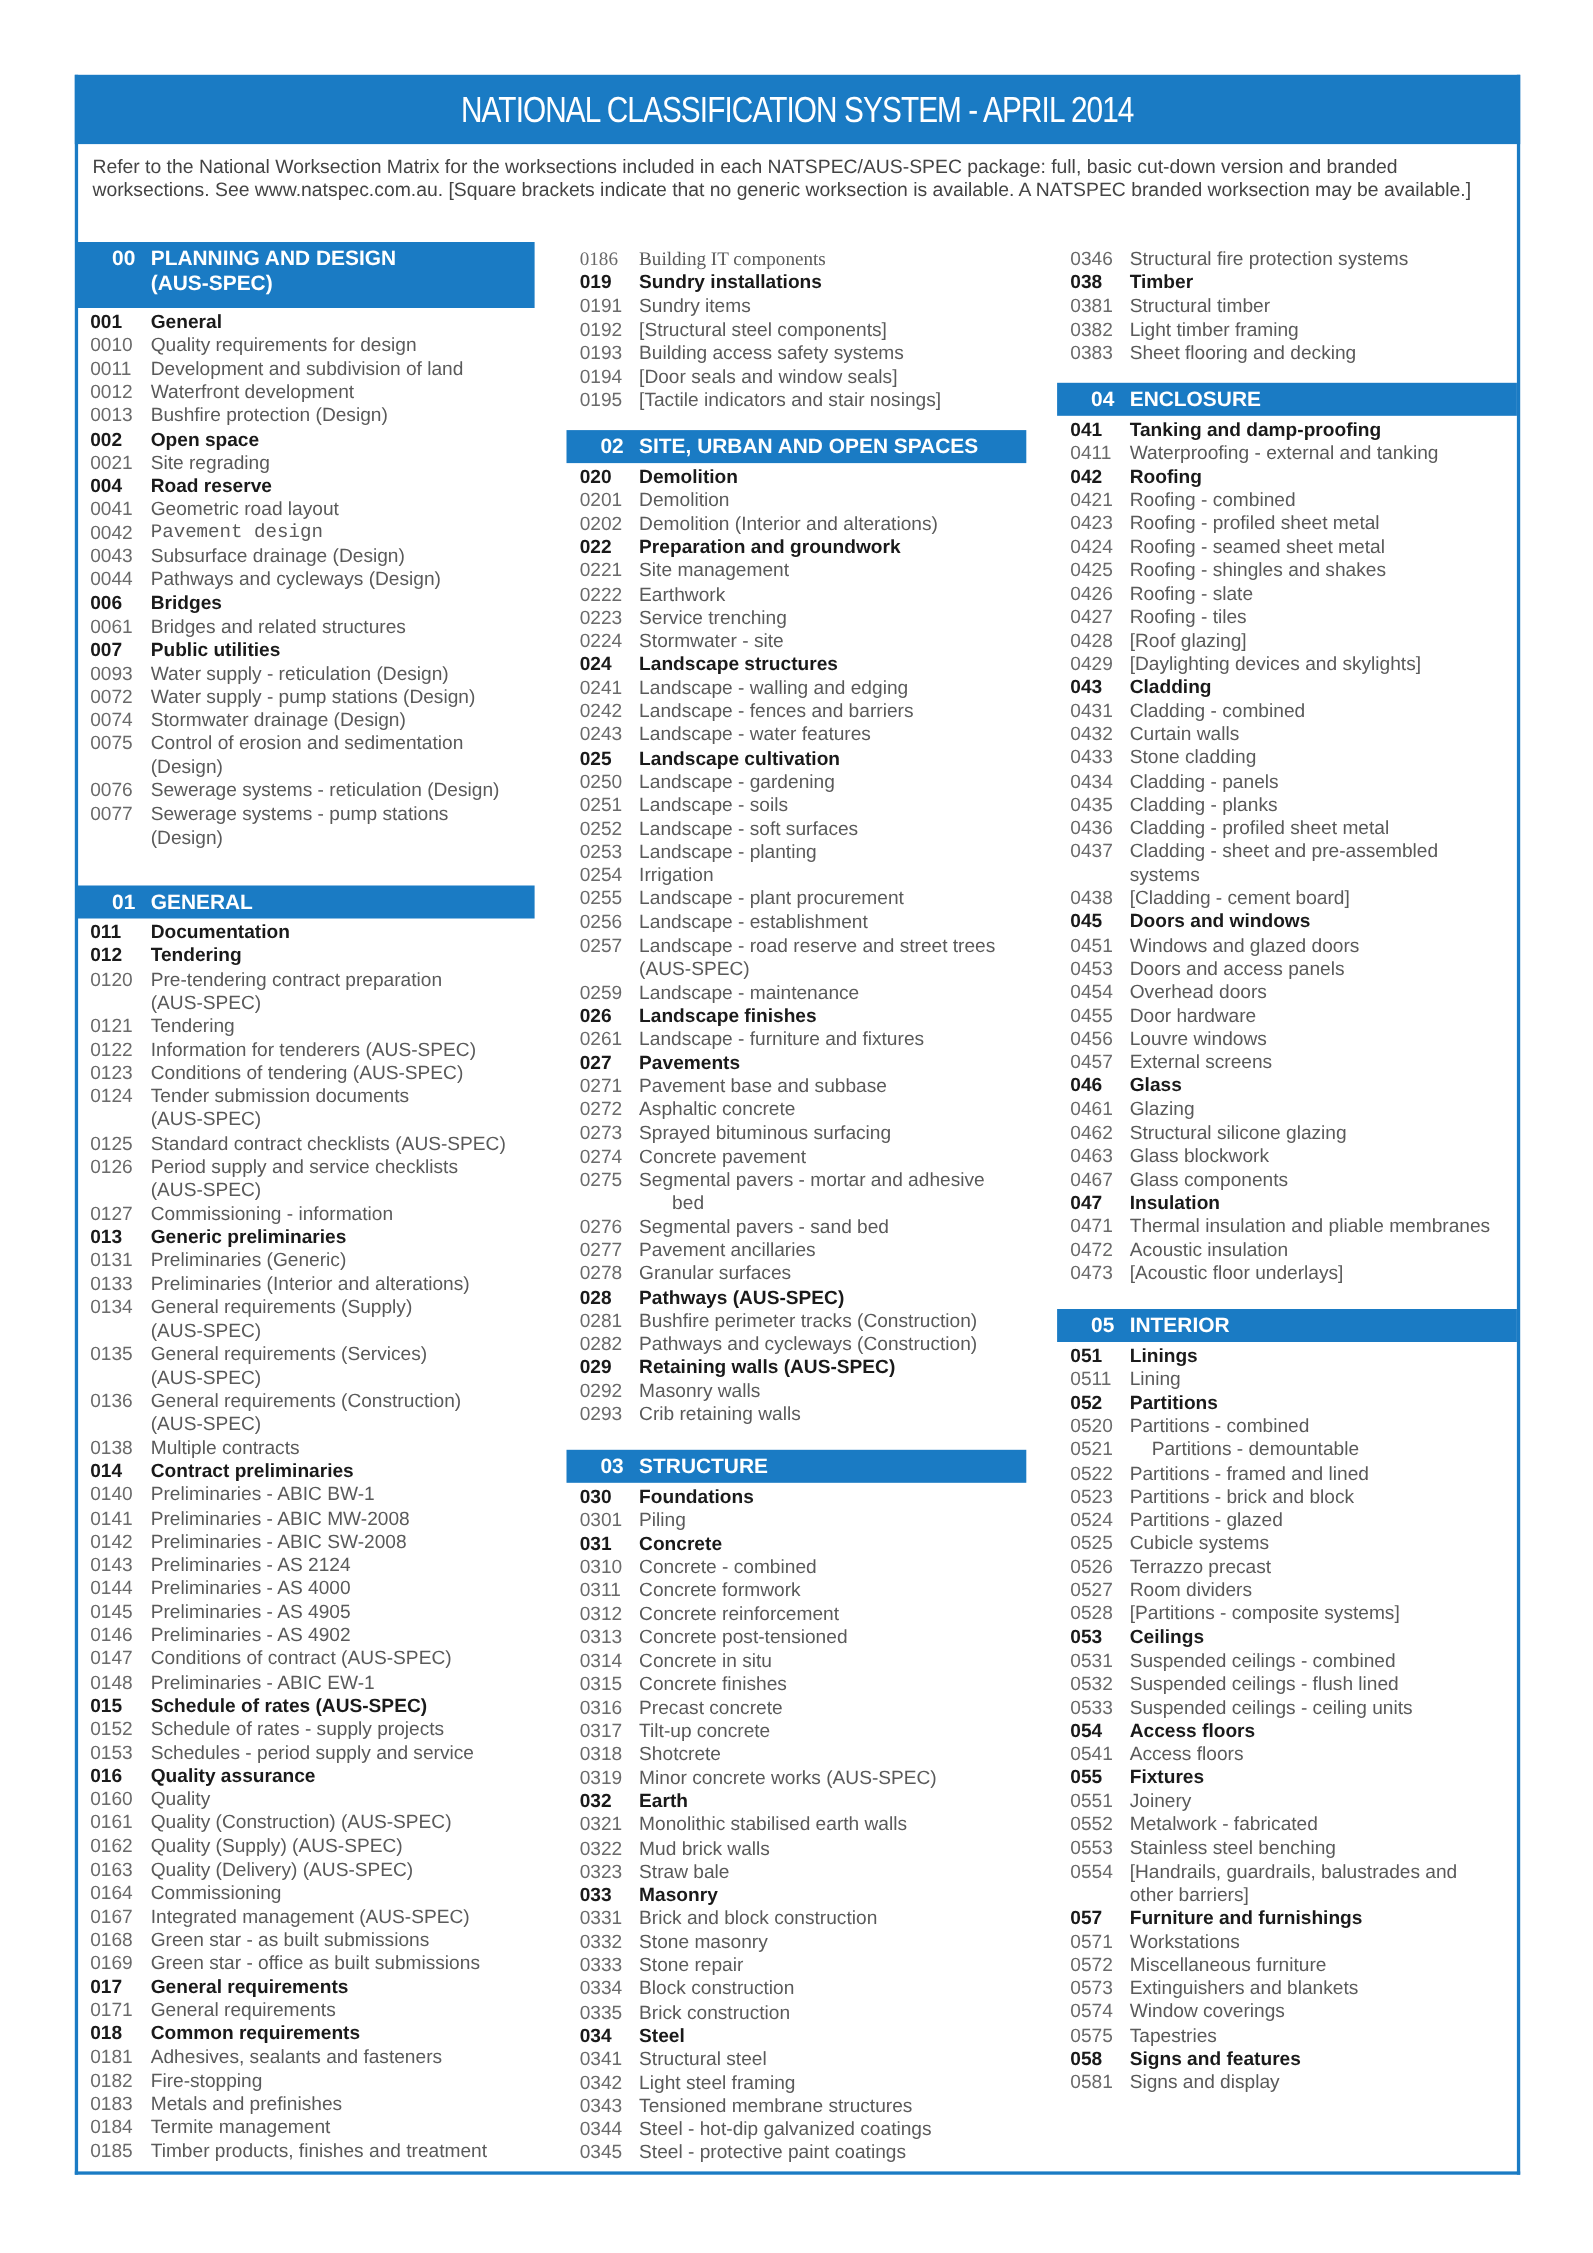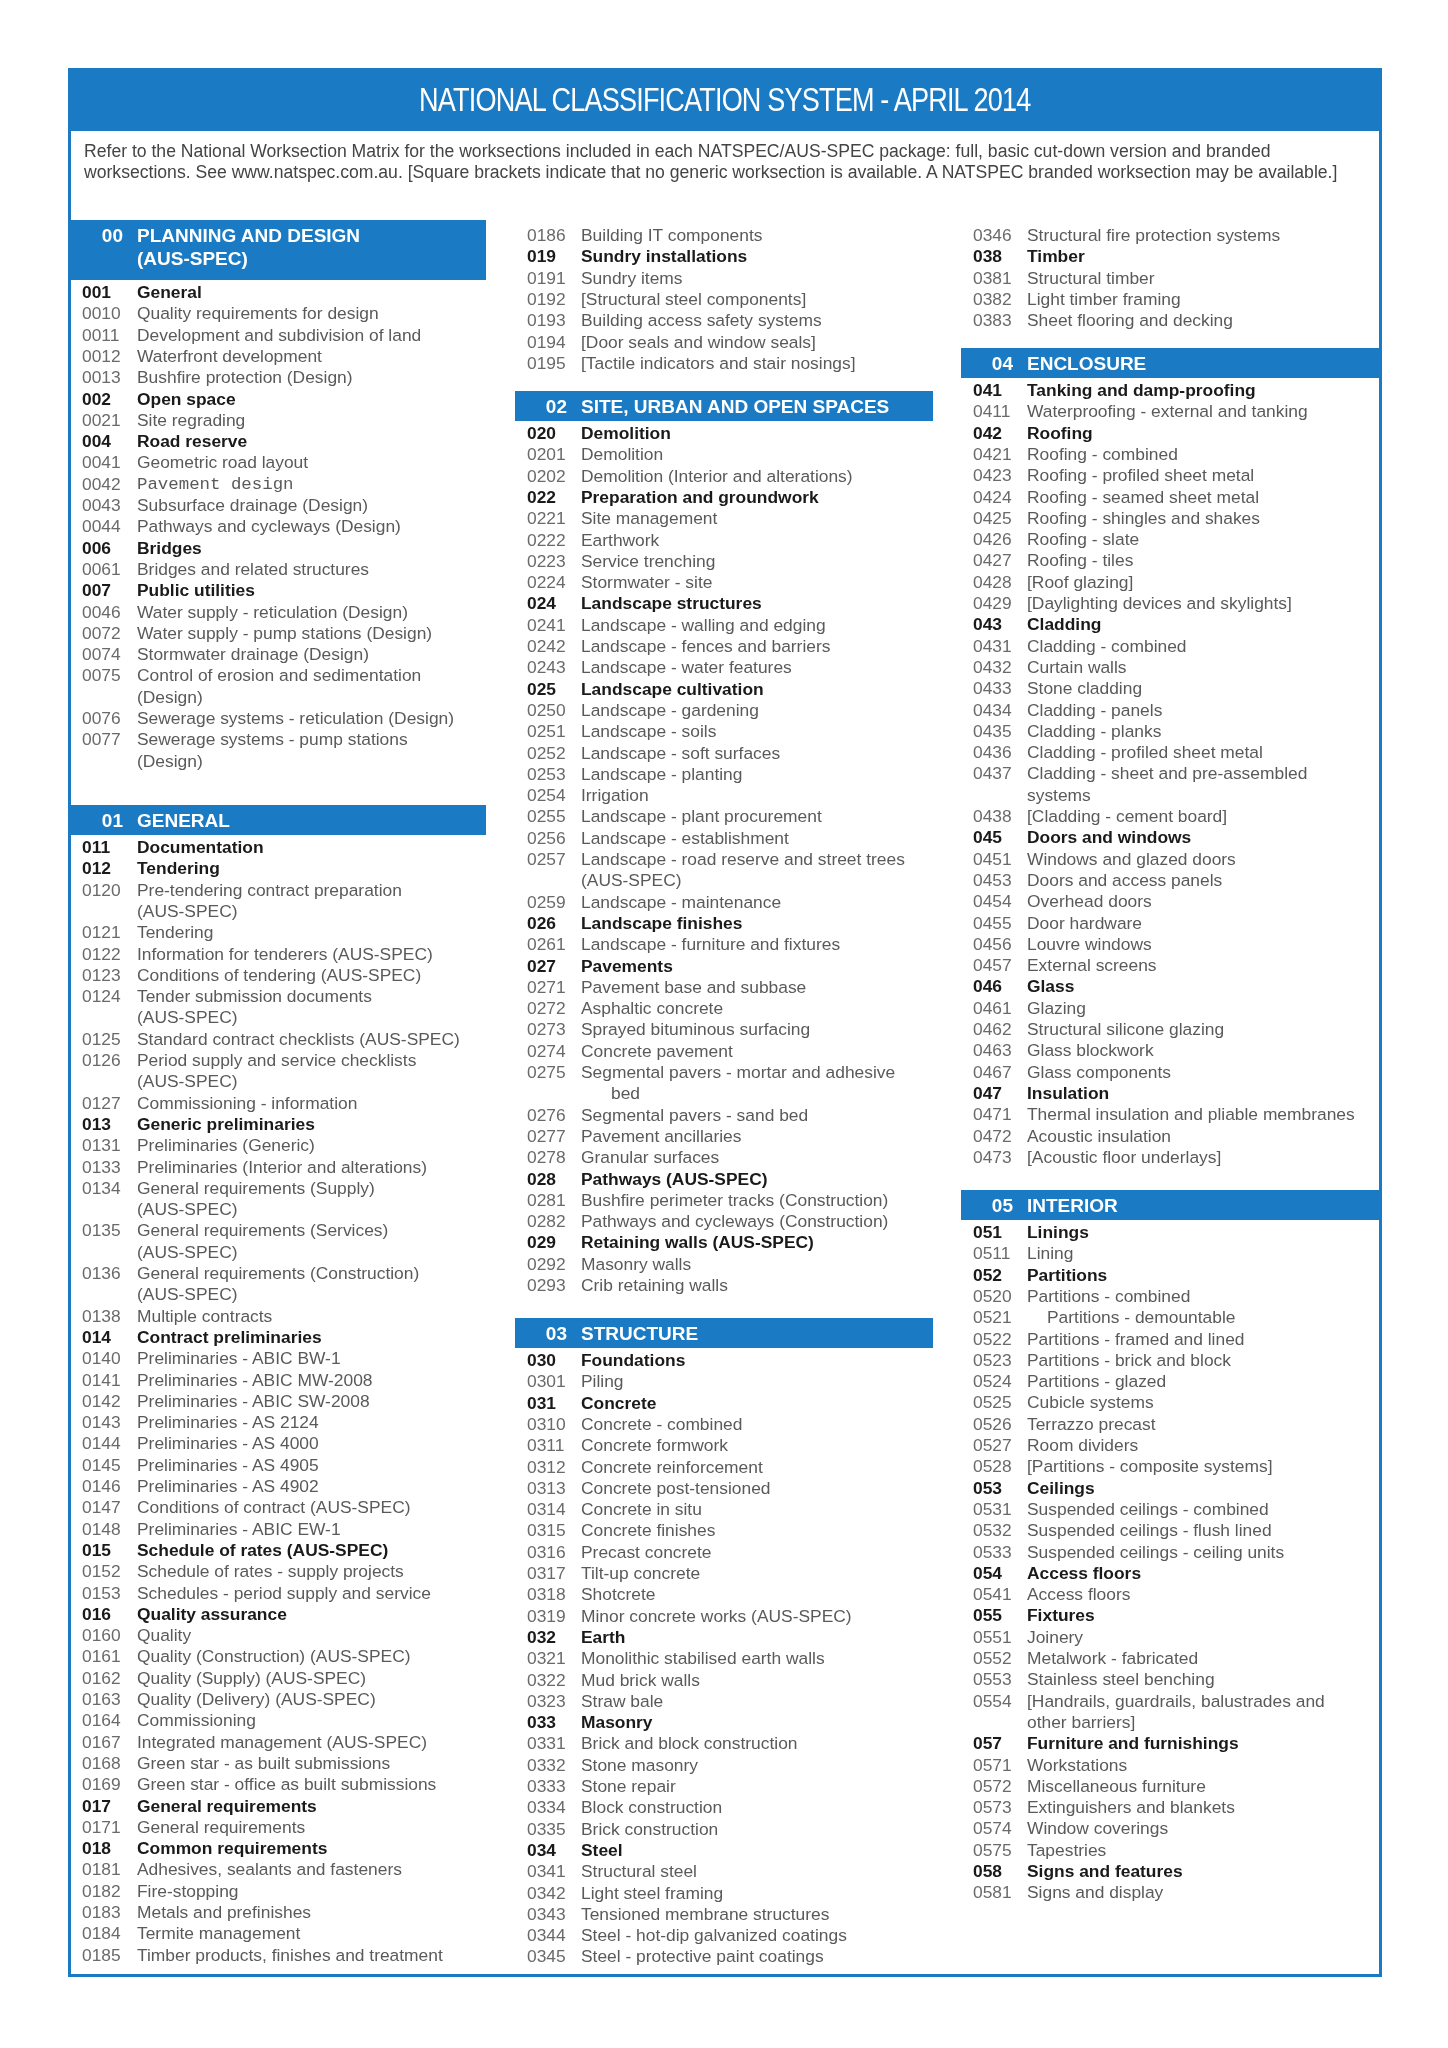--- a/index.html
+++ b/index.html
@@ -91,21 +91,21 @@
     </div>
     <div class="row" style="left: 82px; top: 558.9px; width: 404px;">
       <span class="code">0061</span>
       <span class="lbl" style="left: 55px;">Bridges and related structures</span>
     </div>
     <div class="row group" style="left: 82px; top: 580.2px; width: 404px;">
       <span class="code">007</span>
       <span class="lbl" style="left: 55px;">Public utilities</span>
     </div>
     <div class="row" style="left: 82px; top: 601.5px; width: 404px;">
-      <span class="code">0046</span>
+      <span class="code">0093</span>
       <span class="lbl" style="left: 55px;">Water supply - reticulation (Design)</span>
     </div>
     <div class="row" style="left: 82px; top: 622.8px; width: 404px;">
       <span class="code">0072</span>
       <span class="lbl" style="left: 55px;">Water supply - pump stations (Design)</span>
     </div>
     <div class="row" style="left: 82px; top: 644.1px; width: 404px;">
       <span class="code">0074</span>
       <span class="lbl" style="left: 55px;">Stormwater drainage (Design)</span>
     </div>
@@ -330,21 +330,21 @@
       <span class="lbl" style="left: 55px; text-align: right;">Metals and prefinishes</span>
     </div>
     <div class="row" style="left: 82px; top: 1923.3px; width: 404px;">
       <span class="code">0184</span>
       <span class="lbl" style="left: 55px;">Termite management</span>
     </div>
     <div class="row" style="left: 82px; top: 1944.6px; width: 404px;">
       <span class="code">0185</span>
       <span class="lbl" style="left: 55px;">Timber products, finishes and treatment</span>
     </div>
-    <div class="row" style="left: 527px; top: 225px; width: 406px;">
+    <div class="row" style="left: 527px; top: 225px; width: 406px; font-family: Liberation Serif, serif;">
       <span class="code">0186</span>
       <span class="lbl" style="left: 54px;">Building IT components</span>
     </div>
     <div class="row group" style="left: 527px; top: 246.3px; width: 406px;">
       <span class="code">019</span>
       <span class="lbl" style="left: 54px;">Sundry installations</span>
     </div>
     <div class="row" style="left: 527px; top: 267.6px; width: 406px;">
       <span class="code">0191</span>
       <span class="lbl" style="left: 54px;">Sundry items</span>

